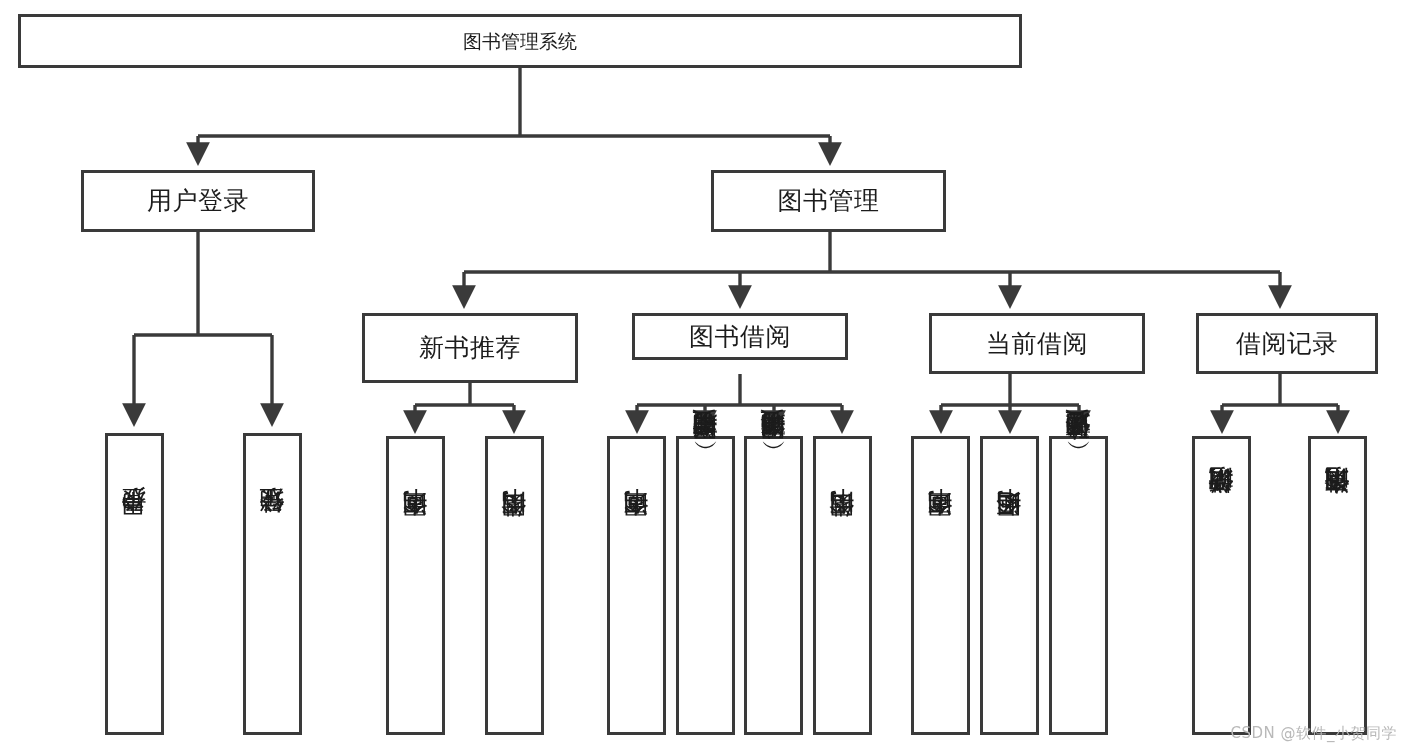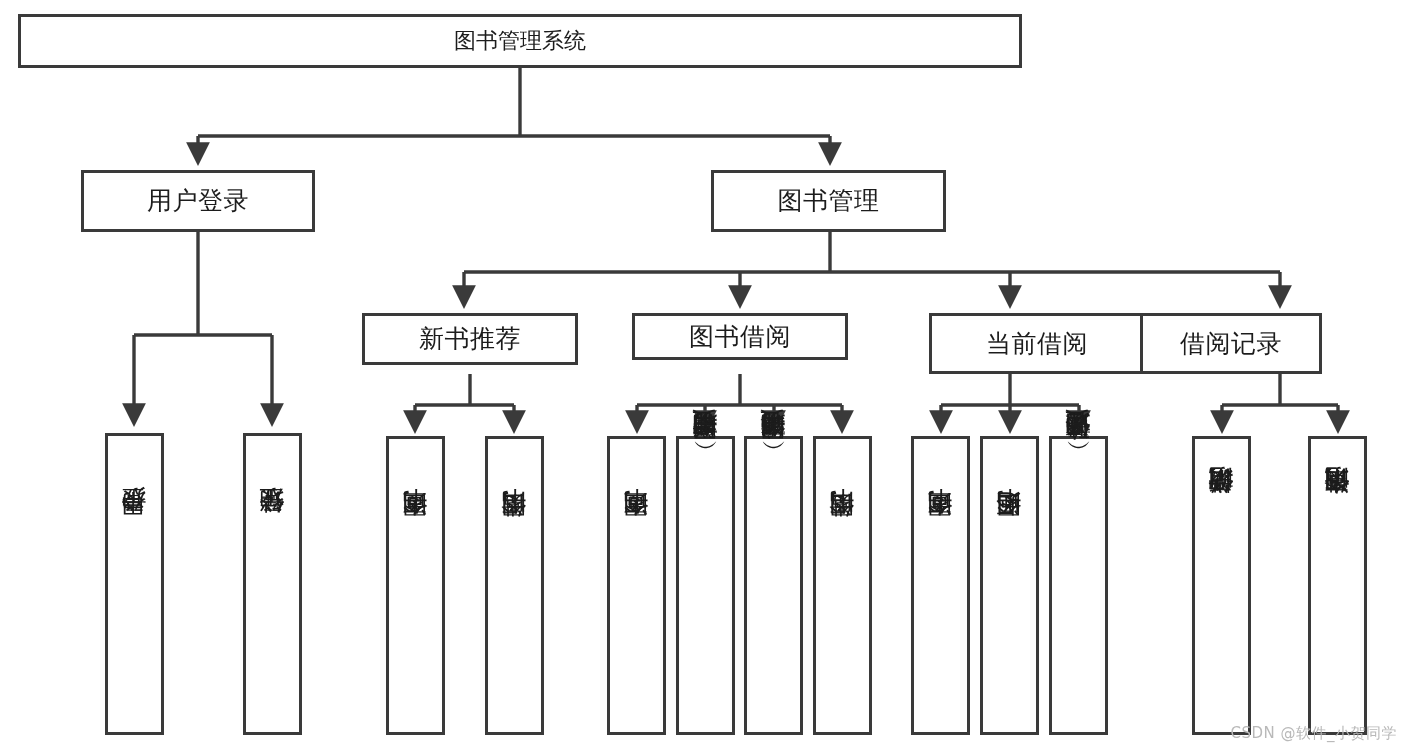--- a/index.html
+++ b/index.html
@@ -41,21 +41,21 @@
     display: block;
     text-align: center;
     line-height: 1.18;
     white-space: nowrap;
   }
   .node.h-node .label {
     font-size: 25px;
     letter-spacing: 0.5px;
   }
   .node.root .label {
-    font-size: 22px;
+    font-size: 19px;
   }
   
   .node.v-node {
     align-items: flex-start;
     justify-content: center;
     padding-top: 6px;
   }
   .node.v-node .label {
     writing-mode: vertical-rl;
     text-orientation: upright;
@@ -146,33 +146,33 @@
   </div>
 
   <div class="node h-node" style="left:81px; top:170px; width:234px; height:62px;">
     <span class="label">用户登录</span>
   </div>
 
   <div class="node h-node" style="left:711px; top:170px; width:235px; height:62px;">
     <span class="label">图书管理</span>
   </div>
 
-  <div class="node h-node" style="left:362px; top:313px; width:216px; height:52px;">
+  <div class="node h-node" style="left:362px; top:313px; width:216px; height:70px;">
     <span class="label">新书推荐</span>
   </div>
 
   <div class="node h-node" style="left:632px; top:313px; width:216px; height:47px;">
     <span class="label">图书借阅</span>
   </div>
 
   <div class="node h-node" style="left:902px; top:313px; width:216px; height:61px;margin-left:27px;">
     <span class="label">当前借阅</span>
   </div>
 
-  <div class="node h-node" style="left:1140px; top:313px; width:182px; height:61px;">
+  <div class="node h-node" style="left:1196px; top:313px; width:182px; height:61px;">
     <span class="label">借阅记录</span>
   </div>
 
   <div class="node v-node mid" style="left:105px; top:433px; width:59px; height:302px;">
     <span class="label">用户登录</span>
   </div>
 
   <div class="node v-node mid" style="left:243px; top:433px; width:59px; height:302px;">
     <span class="label">注销登录</span>
   </div>

